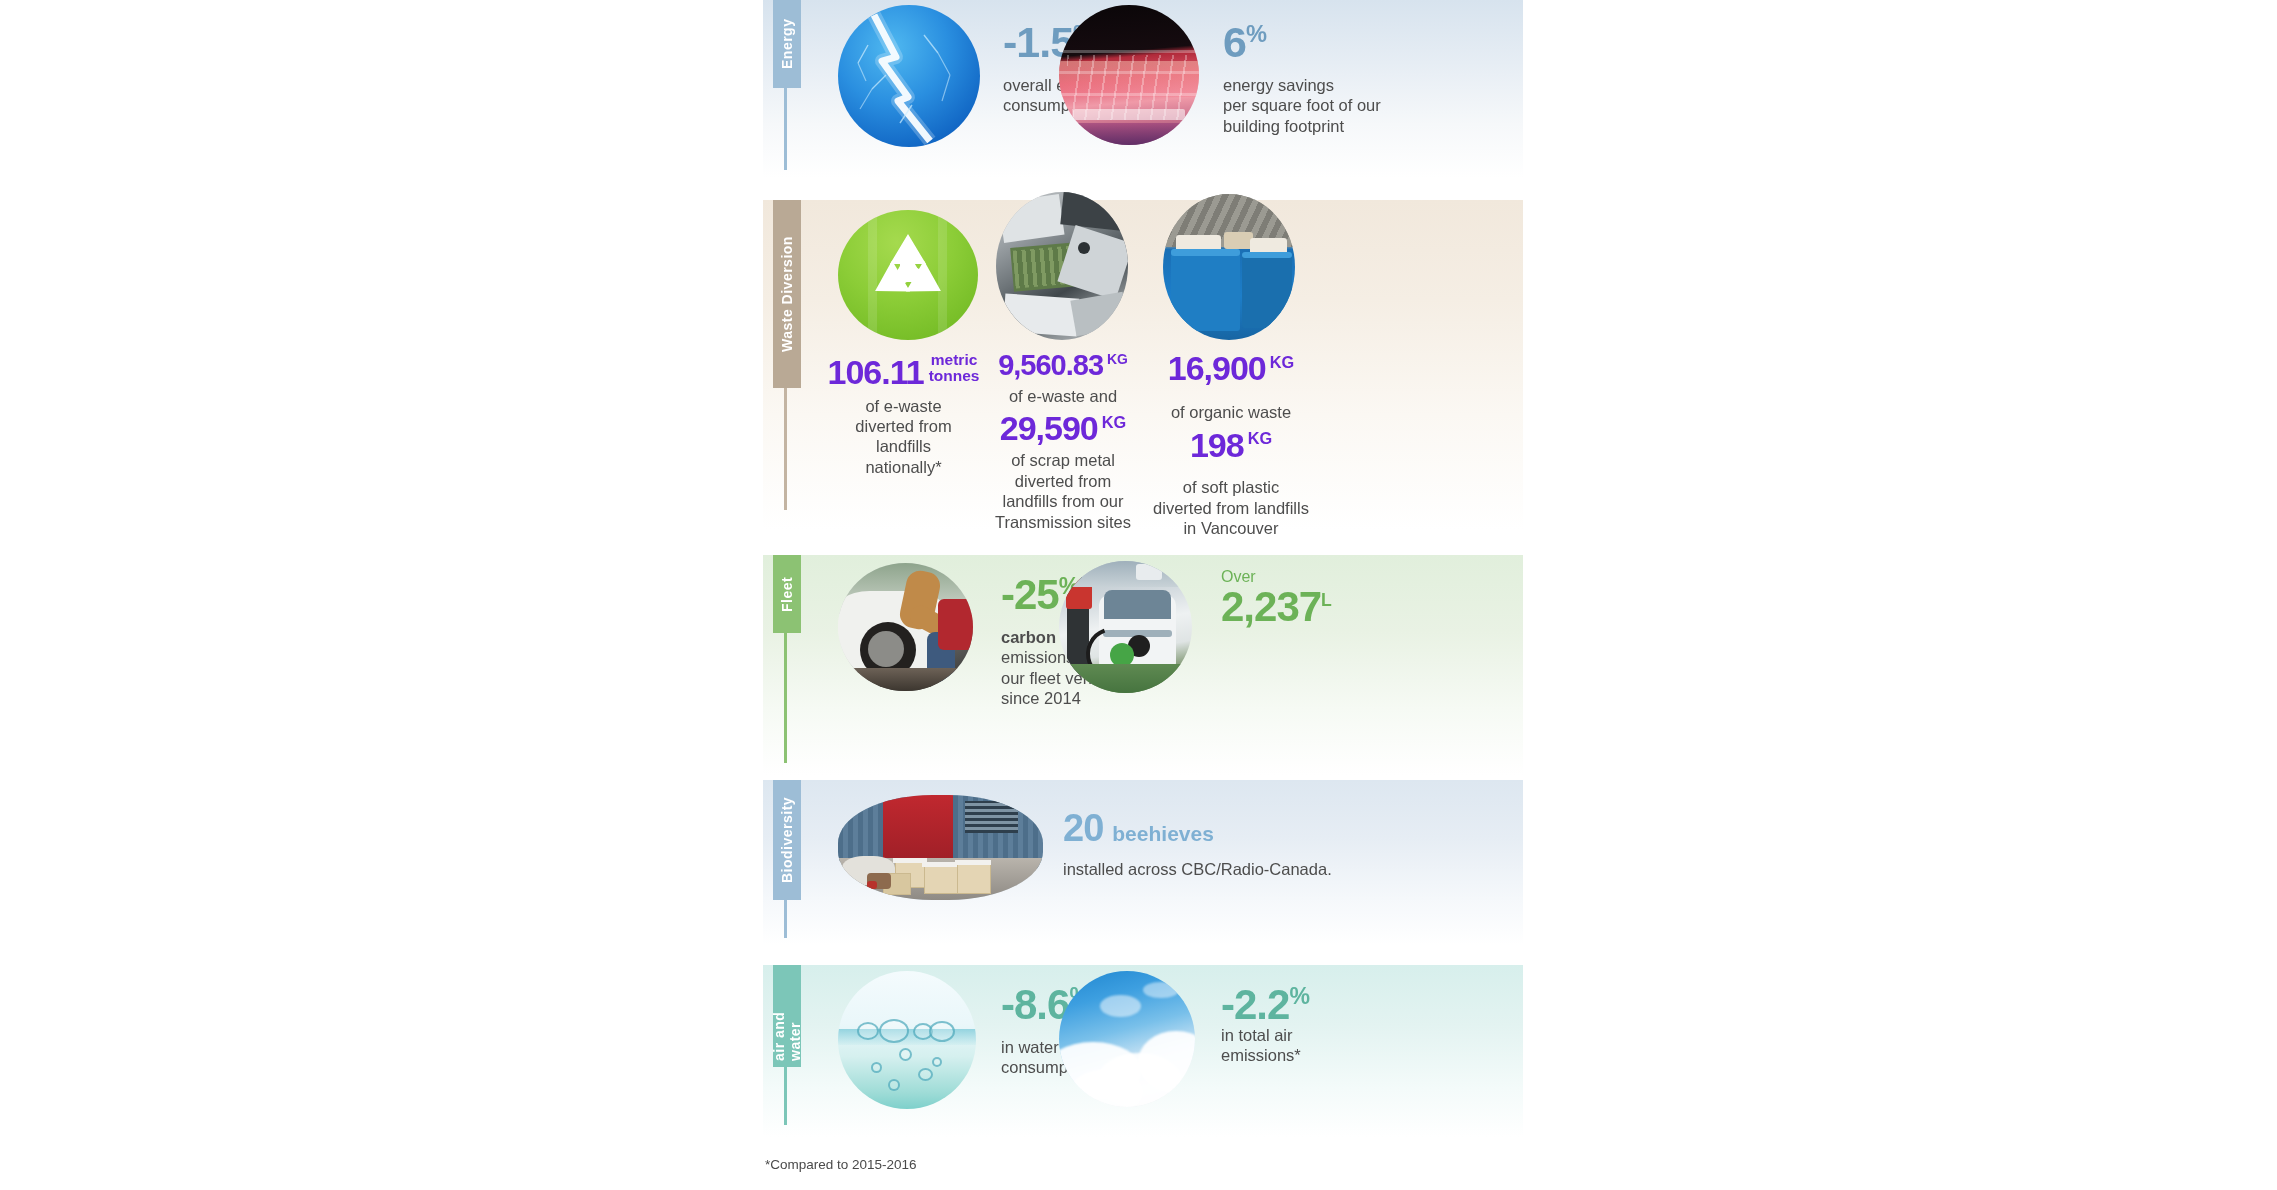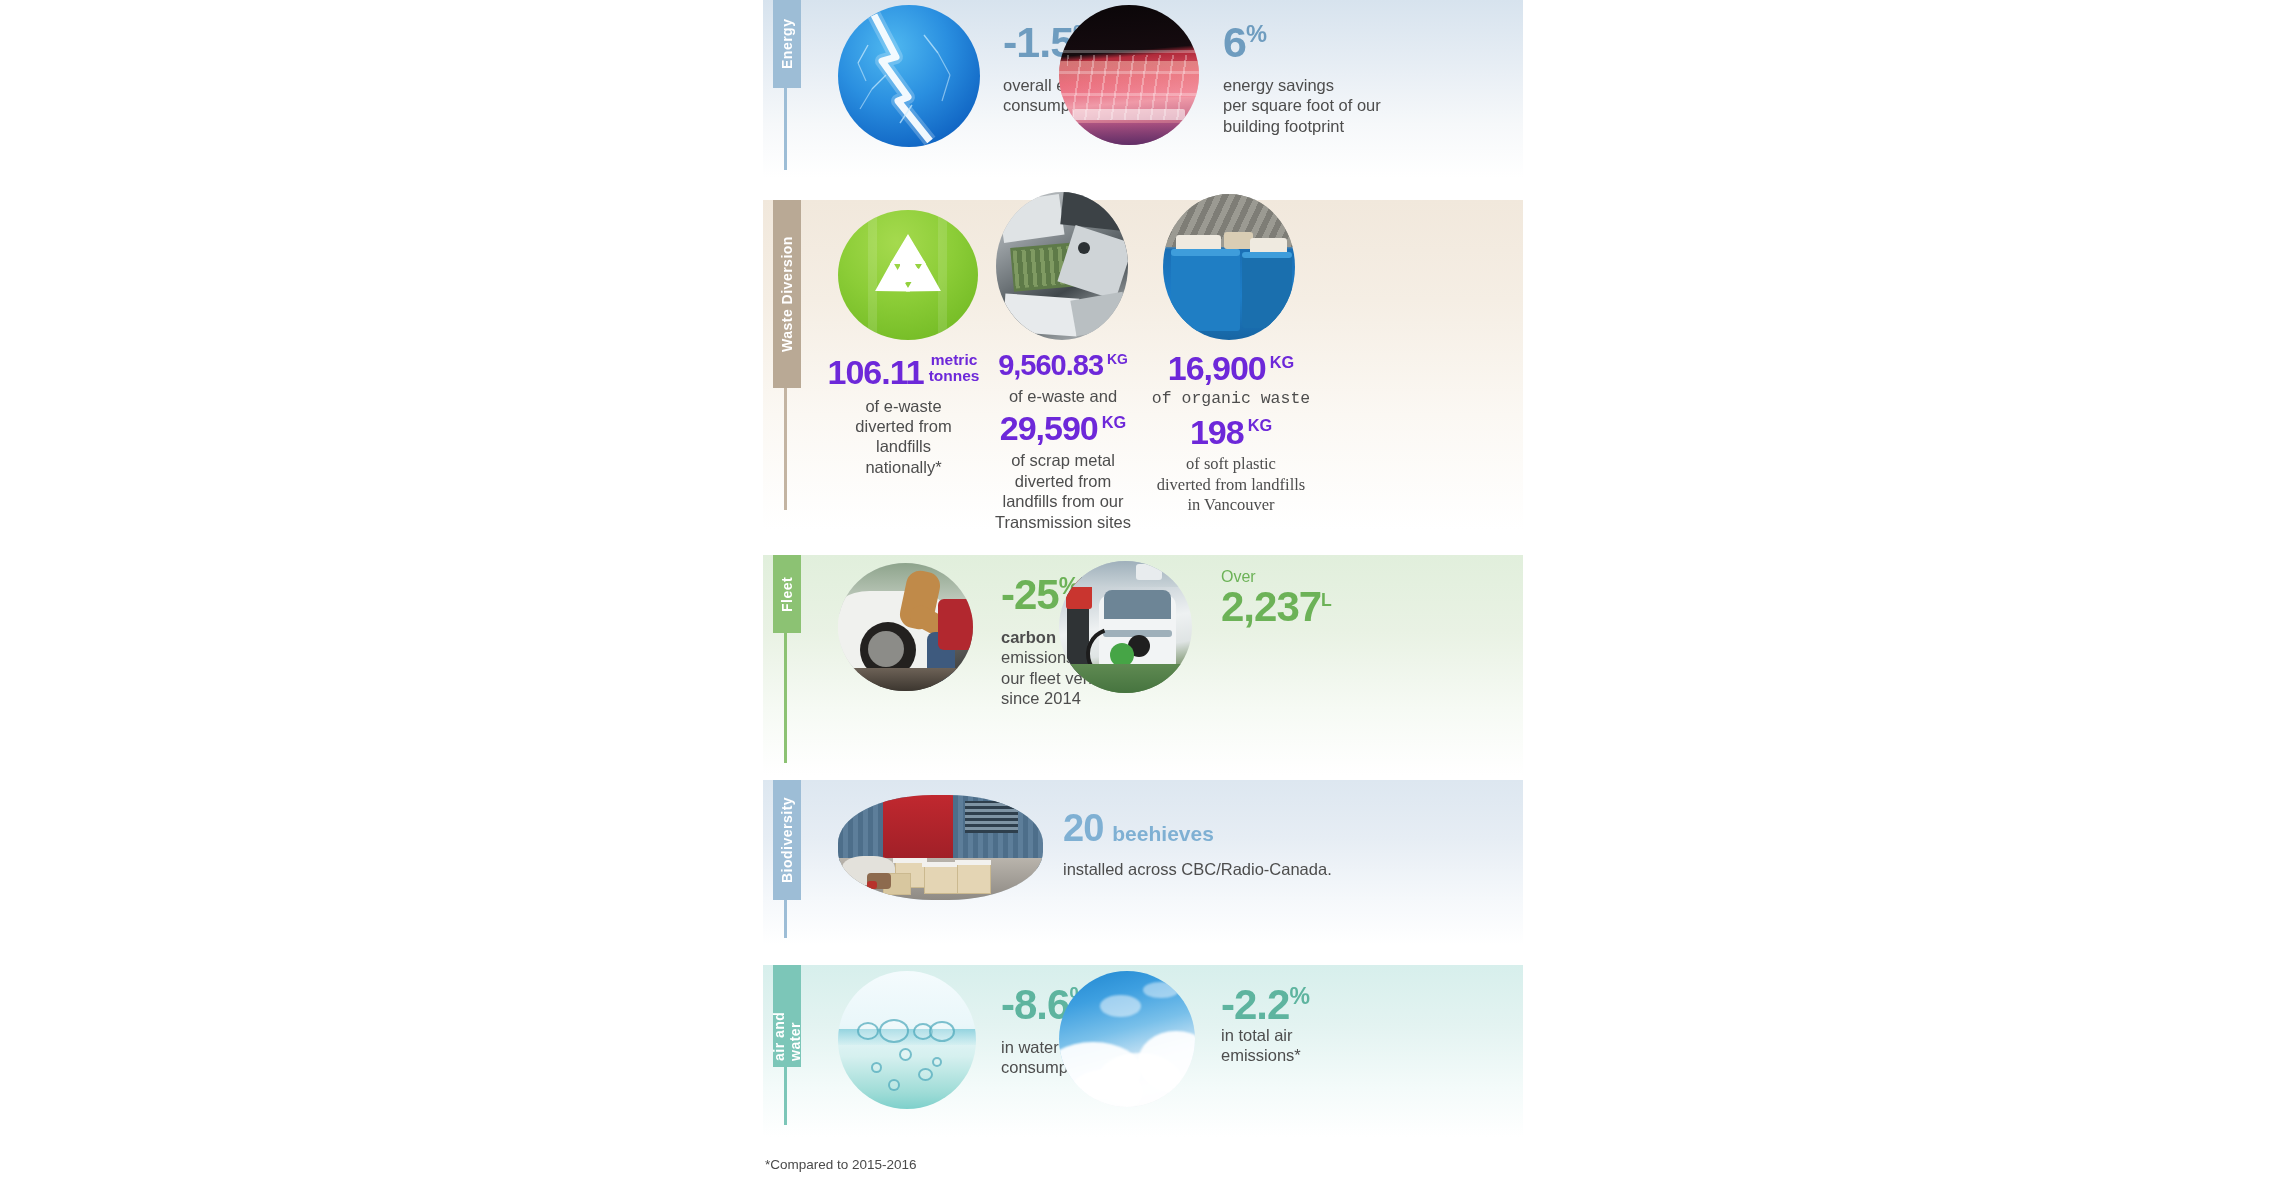--- a/index.html
+++ b/index.html
@@ -244,27 +244,27 @@
         <div class="binA" style="left:6%;top:38%;width:52%;height:56%;"></div>
         <div class="binA" style="left:60%;top:40%;width:38%;height:52%;background:#1a6fae;"></div>
         <div style="position:absolute;left:6%;top:38%;width:52%;height:7px;background:#3e9ddb;border-radius:3px;"></div>
         <div style="position:absolute;left:60%;top:40%;width:38%;height:6px;background:#3e9ddb;border-radius:3px;"></div>
       </div>
     </div>
     <div class="stat" style="left:368px;top:152px;width:200px;text-align:center;">
       <div class="bignum num-taupe" style="font-size:34px;">
         <span>16,900</span><span class="unit-kg">KG</span>
       </div>
-      <div class="sub" style="margin-top:5px;font-family:Liberation Mono, monospace;">
+      <div class="sub" style="margin-top:18px;">
         <div>of organic waste</div>
       </div>
       <div class="bignum num-taupe" style="font-size:34px;margin-top:6px;">
         <span>198</span><span class="unit-kg">KG</span>
       </div>
-      <div class="sub" style="margin-top:6px;font-family:Liberation Serif, serif;">
+      <div class="sub" style="margin-top:16px;">
         <div>of soft plastic</div>
         <div>diverted from landfills</div>
         <div>in Vancouver</div>
       </div>
     </div>
   </div>
 
   <div class="panel" id="sec-fleet">
     <div class="bg"></div>
     <div class="tab">Fleet</div>

